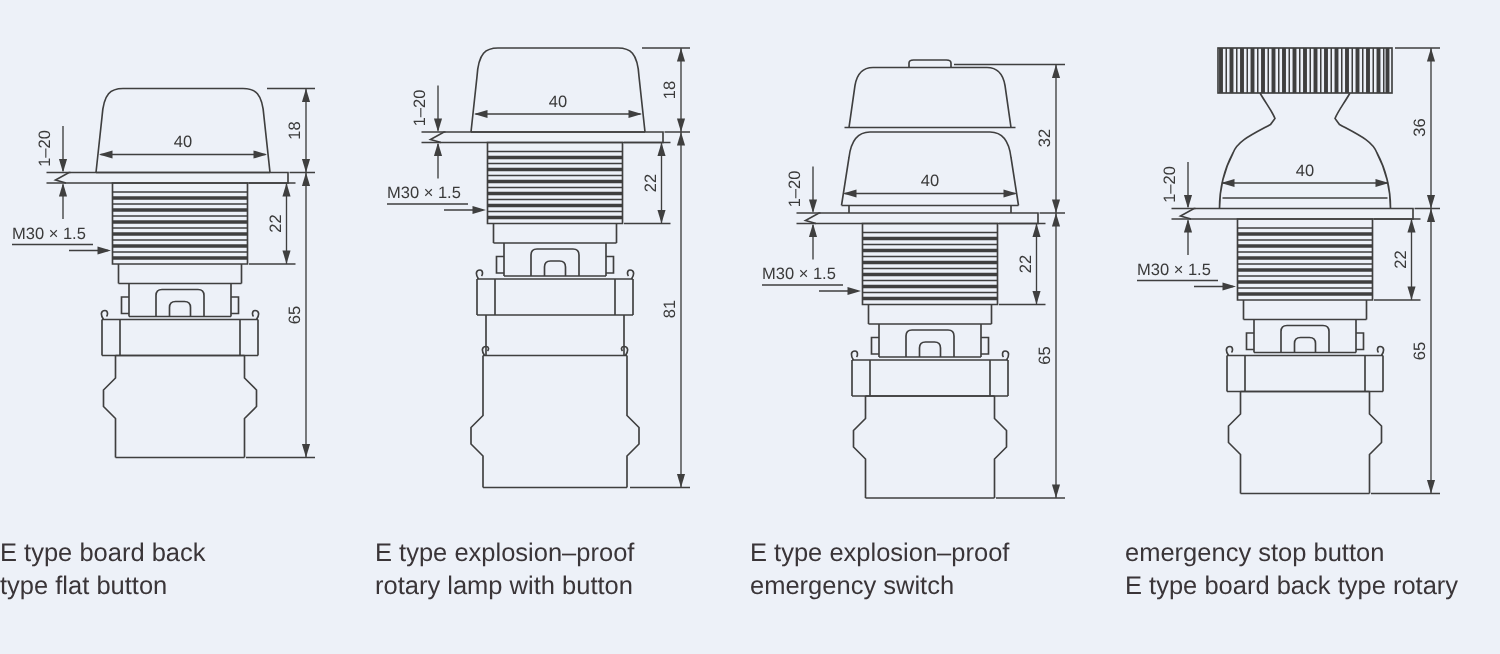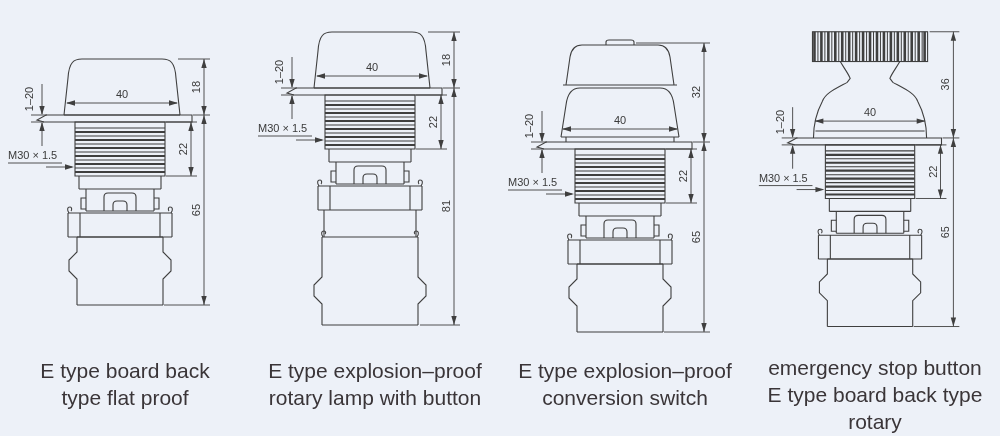--- a/index.html
+++ b/index.html
@@ -6,22 +6,22 @@
   .board{
     width:1000px;height:436px;
     background:#edf1f8;
     display:flex;
     font-family:"Liberation Sans",sans-serif;
     overflow:hidden;
   }
   .fig{width:250px;display:flex;flex-direction:column;align-items:center;margin:0;}
   .fig svg{display:block;width:250px;height:348px;}
   figcaption{
-    margin-top:10px;text-align:center;
-    font-size:21px;line-height:1.28;color:#3a3538;
+    margin-top:10px;text-align:left;
+    font-size:17px;line-height:1.28;color:#3a3538;
     width:250px;
   }
   .ln{stroke:#3f3f3f;fill:none;stroke-width:1.1;stroke-linecap:butt;stroke-linejoin:miter;}
   .thk{stroke:#3f3f3f;fill:none;stroke-width:2.2;}
   .dim{stroke:#3f3f3f;fill:none;stroke-width:0.9;}
   .arr{fill:#3f3f3f;stroke:none;}
   .kthk{stroke:#3f3f3f;fill:none;stroke-width:2.6;}
   .kthn{stroke:#3f3f3f;fill:none;stroke-width:1;}
   svg text{fill:#3a3a3a;font-family:"Liberation Sans",sans-serif;font-size:11px;}
 </style>
@@ -114,21 +114,21 @@
         <text transform="translate(200,210) rotate(-90)" text-anchor="middle">65</text>
       </g>
       <g>
         <text x="8" y="159">M30 × 1.5</text>
         <path class="dim" d="M8,163 H62 M46,167 H72"></path>
         <use href="#arr" transform="translate(74,167)"></use>
       </g>
     </svg>
     <figcaption>
       <div>E type board back</div>
-      <div>type flat proof</div>
+      <div>type flat button</div>
     </figcaption>
   </figure>
 
   <figure class="fig">
     <svg viewBox="0 0 250 348">
       <g>
         <use href="#g-dome" x="64" y="32"></use>
         <use href="#g-flange" y="88"></use>
         <use href="#g-threads" y="95"></use>
         <use href="#g-lower" y="149"></use>
@@ -220,21 +220,21 @@
         <text transform="translate(200,237) rotate(-90)" text-anchor="middle">65</text>
       </g>
       <g>
         <text x="8" y="186">M30 × 1.5</text>
         <path class="dim" d="M8,190 H62 M46,194 H72"></path>
         <use href="#arr" transform="translate(74,194)"></use>
       </g>
     </svg>
     <figcaption>
       <div>E type explosion–proof</div>
-      <div>conversion switch</div>
+      <div>emergency switch</div>
     </figcaption>
   </figure>
 
   <figure class="fig">
     <svg viewBox="0 0 250 348">
       <g>
         <rect class="ln" x="62" y="32" width="116" height="30"></rect>
         <g>
           <use href="#kn4" x="62"></use>
             <use href="#kn4" x="76"></use>

